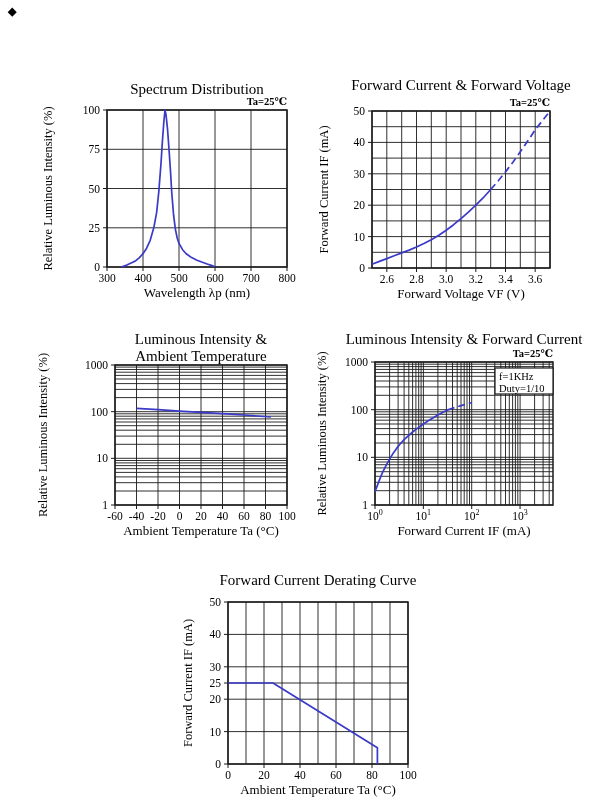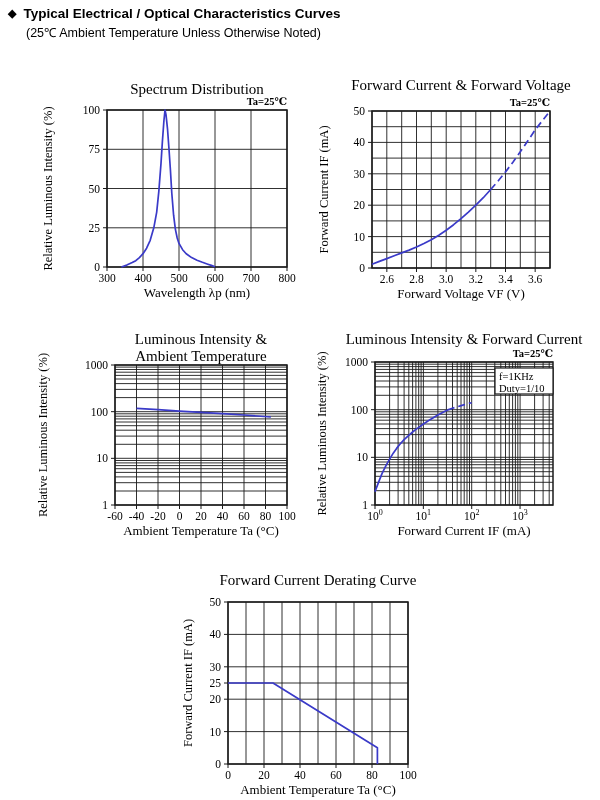--- a/index.html
+++ b/index.html
@@ -12,23 +12,21 @@
   svg.chart{position:absolute;overflow:visible;}
   svg.chart text{font-family:"Liberation Serif","DejaVu Serif",serif;fill:#000;}
 </style>
 </head>
 <body>
 
 <div class="page">
   <div class="header">
     <div class="header-line1">
       <span class="bullet">◆</span>
-      <span>Typical Electrical / Optical Characteristics Curves</span>
     </div>
-    <div class="header-line2">(25℃  Ambient Temperature Unless Otherwise Noted)</div>
   </div>
 
   <svg class="chart" width="280" height="240" viewBox="0 0 280 240" style="left: 30px; top: 68px;">
       <g>
         <line x1="77.0" y1="42" x2="77.0" y2="199" stroke="#1a1a1a" stroke-width="0.9"></line>
         <line x1="113.0" y1="42" x2="113.0" y2="199" stroke="#1a1a1a" stroke-width="0.9"></line>
         <line x1="149.0" y1="42" x2="149.0" y2="199" stroke="#1a1a1a" stroke-width="0.9"></line>
         <line x1="185.0" y1="42" x2="185.0" y2="199" stroke="#1a1a1a" stroke-width="0.9"></line>
         <line x1="221.0" y1="42" x2="221.0" y2="199" stroke="#1a1a1a" stroke-width="0.9"></line>
         <line x1="257.0" y1="42" x2="257.0" y2="199" stroke="#1a1a1a" stroke-width="0.9"></line>

